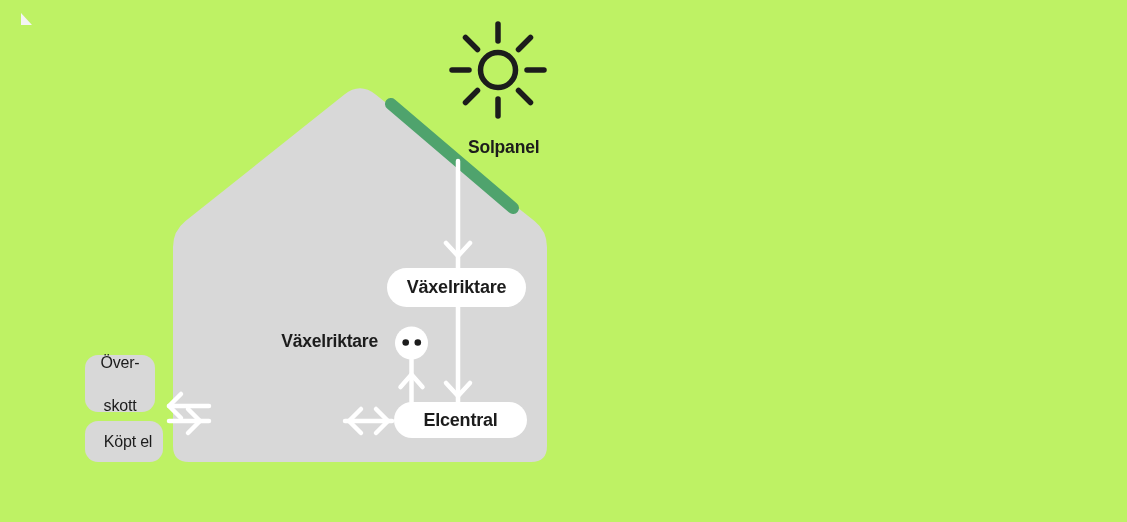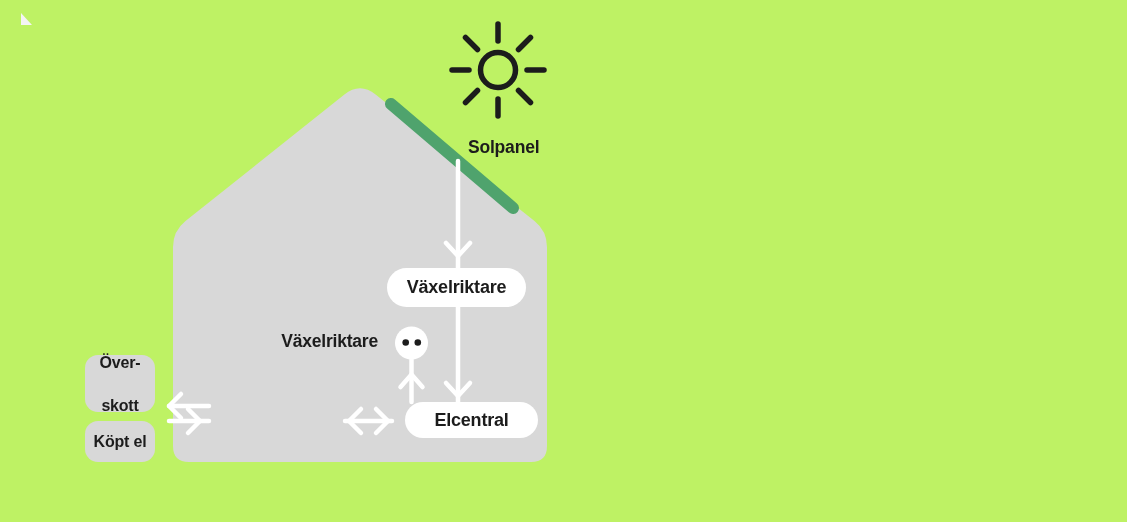--- a/index.html
+++ b/index.html
@@ -40,31 +40,31 @@
     text-align:right;
     font-weight:700;
     letter-spacing:-0.2px;
   }
   .graybox{
     position:absolute;
     background:var(--gray);
     display:flex;align-items:center;justify-content:center;
     flex-direction:column;
     text-align:center;
-    font-weight:700;
+    font-weight:400;
     letter-spacing:-0.2px;
     gap:24px;
   }
   .solpanel-lbl{left:468px;top:137px;font-size:17.5px;}
   .forbrukning-lbl{left:248px;top:331px;width:130px;text-align:right;font-size:17.5px;}
   .vaxelriktare{left:387px;top:268px;width:139px;height:39px;border-radius:19.5px;font-size:18px;}
-  .elcentral{left:405px;top:402px;width:133px;height:36px;border-radius:18px;font-size:18px;}
+  .elcentral{left:394px;top:402px;width:133px;height:36px;border-radius:18px;font-size:18px;}
   .meter{left:209px;top:389px;width:136px;height:52px;border-radius:18px;font-size:16.5px;line-height:20px;}
   .surplus{left:85px;top:355px;width:70px;height:57px;border-radius:13px;font-size:16px;line-height:19px;}
-  .purchased{left:85px;top:421px;width:70px;height:41px;border-radius:13px;font-size:16px;}
+  .purchased{left:85px;top:421px;width:70px;height:41px;border-radius:13px;font-size:16px;padding-left:8px;}
 </style>
 </head>
 <body>
 
 <div class="stage">
 
   <svg width="1127" height="522" viewBox="0 0 1127 522">
 
     <path class="artifact" d="M21,13 L32,25 L21,25 Z"></path>
 

